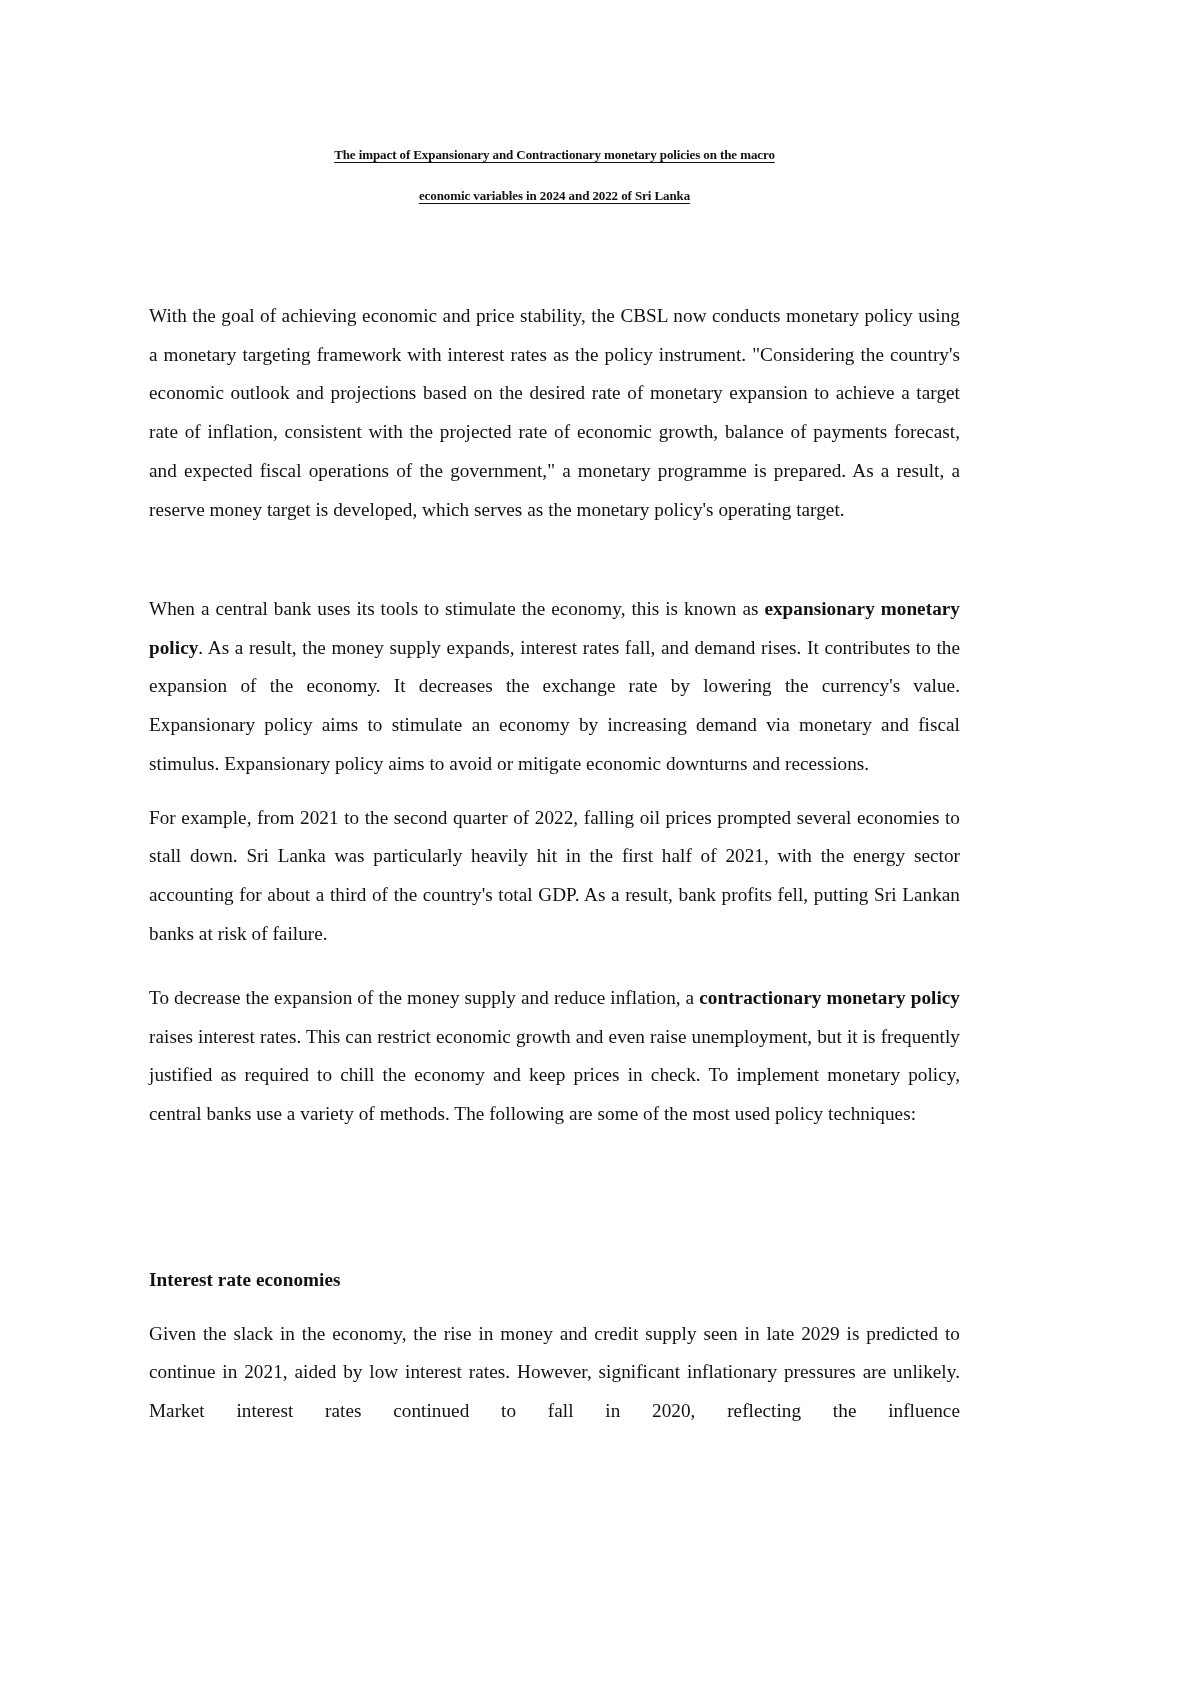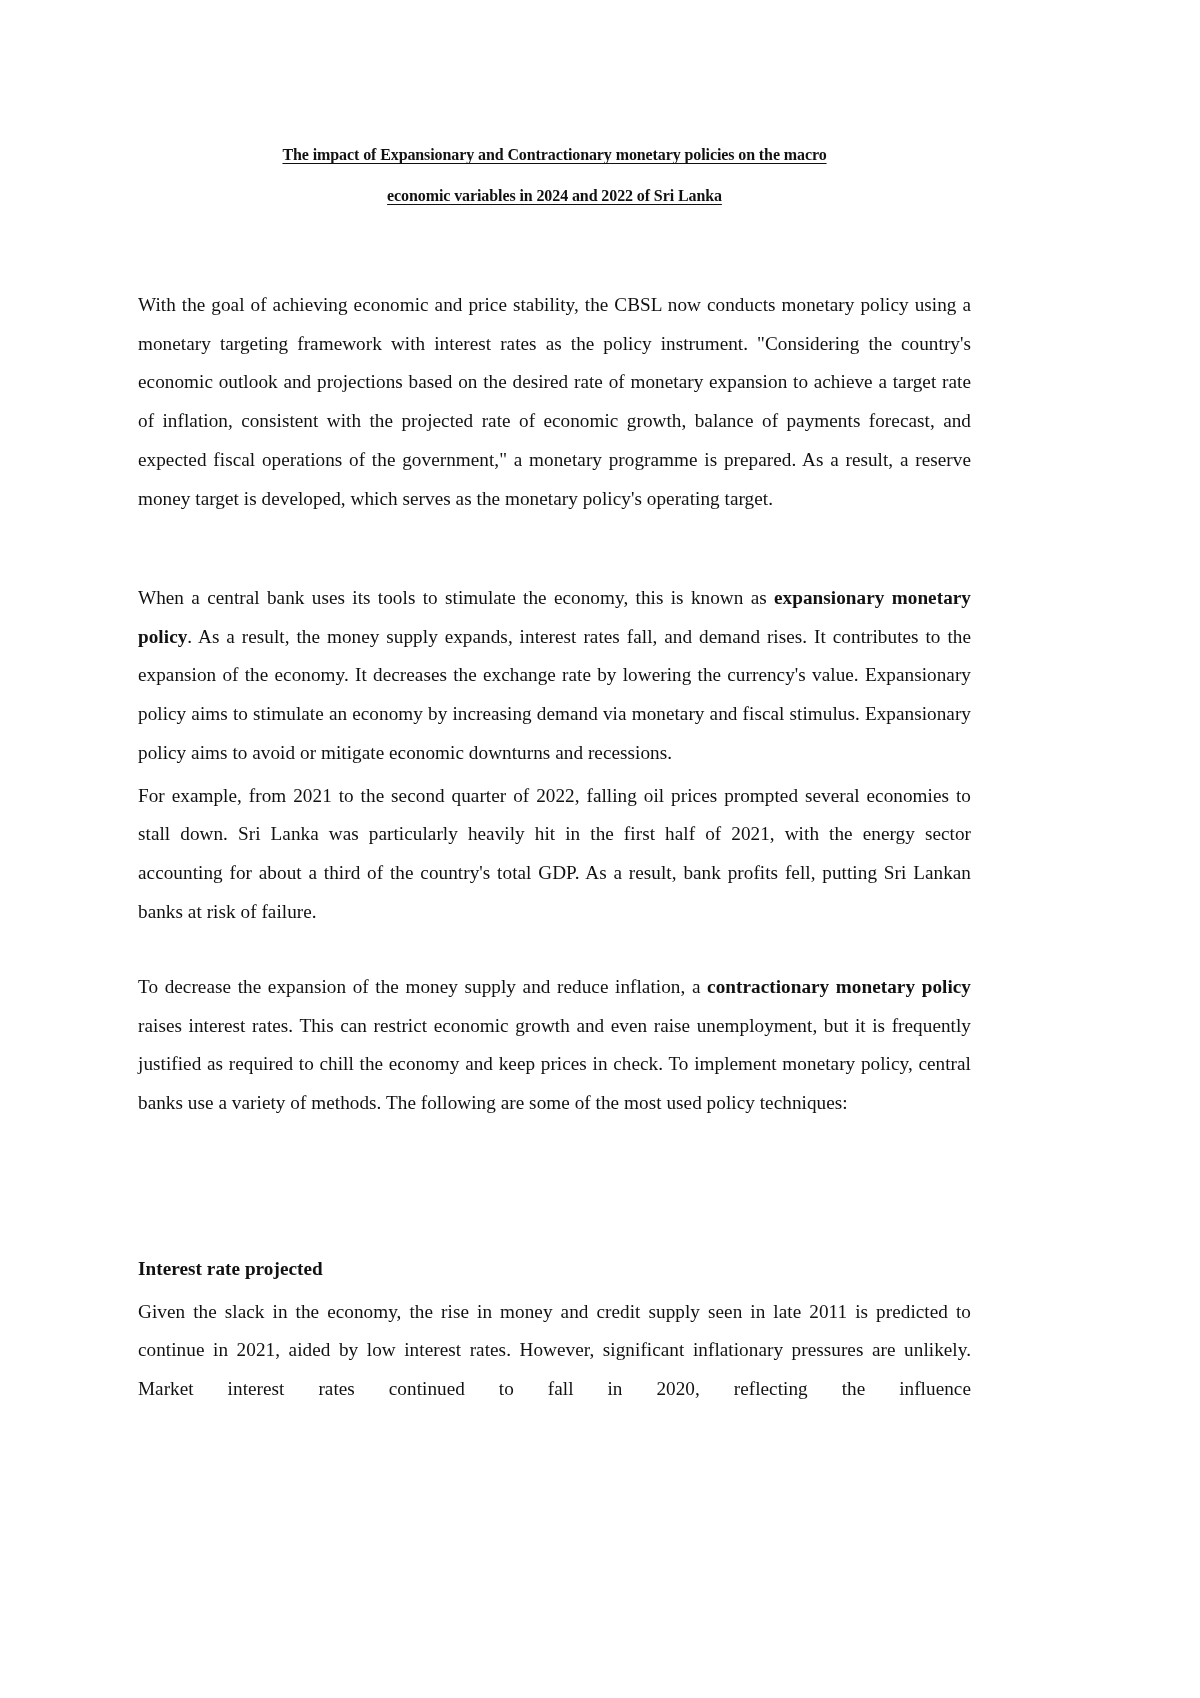--- a/index.html
+++ b/index.html
@@ -24,38 +24,38 @@
       background: #ffffff;
     }
     .title {
       position: absolute;
       left: 134px;
       width: 841px;
       top: 134px;
       text-align: center;
       font-family: "Liberation Serif", "DejaVu Serif", serif;
       font-weight: bold;
-      font-size: 16px;
+      font-size: 13px;
       line-height: 41px;
       text-decoration: underline;
       text-underline-offset: 3px;
       letter-spacing: -0.1px;
     }
     .body-block {
       position: absolute;
       left: 134px;
       width: 841px;
       font-family: "Liberation Serif", "DejaVu Serif", serif;
       font-size: 19.2px;
       line-height: 38.7px;
       text-align: justify;
       letter-spacing: 0.05px;
     }
     .body-block p {
-      margin: 4px;
+      margin: 15px;
     }
     .last-line-left {
       text-align-last: left;
     }
     .heading {
       font-weight: bold;
       margin: 0;
     }
     b { font-weight: bold; }
   </style>
@@ -76,17 +76,17 @@
   <div class="body-block" style="top:575px;">
     <p class="last-line-left"><span>When a central bank uses its tools to stimulate the economy, this is known as </span><b>expansionary monetary policy</b><span>. As a result, the money supply expands, interest rates fall, and demand rises. It contributes to the expansion of the economy. It decreases the exchange rate by lowering the currency's value. Expansionary policy aims to stimulate an economy by increasing demand via monetary and fiscal stimulus. Expansionary policy aims to avoid or mitigate economic downturns and recessions.</span></p>
     <p class="last-line-left">For example, from 2021 to the second quarter of 2022, falling oil prices prompted several economies to stall down. Sri Lanka was particularly heavily hit in the first half of 2021, with the energy sector accounting for about a third of the country's total GDP. As a result, bank profits fell, putting Sri Lankan banks at risk of failure.</p>
   </div>
 
   <div class="body-block" style="top:964px;">
     <p class="last-line-left"><span>To decrease the expansion of the money supply and reduce inflation, a </span><b>contractionary monetary policy</b><span> raises interest rates. This can restrict economic growth and even raise unemployment, but it is frequently justified as required to chill the economy and keep prices in check. To implement monetary policy, central banks use a variety of methods. The following are some of the most used policy techniques:</span></p>
   </div>
 
   <div class="body-block" style="top:1246px;">
-    <p class="heading">Interest rate projected</p>
-    <p style="text-align-last: justify;">Given the slack in the economy, the rise in money and credit supply seen in late 2011 is predicted to continue in 2021, aided by low interest rates. However, significant inflationary pressures are unlikely. Market interest rates continued to fall in 2020, reflecting the influence</p>
+    <p class="heading">Interest rate economies</p>
+    <p style="text-align-last: justify;">Given the slack in the economy, the rise in money and credit supply seen in late 2029 is predicted to continue in 2021, aided by low interest rates. However, significant inflationary pressures are unlikely. Market interest rates continued to fall in 2020, reflecting the influence</p>
   </div>
 
 </div>
 
 </body></html>

